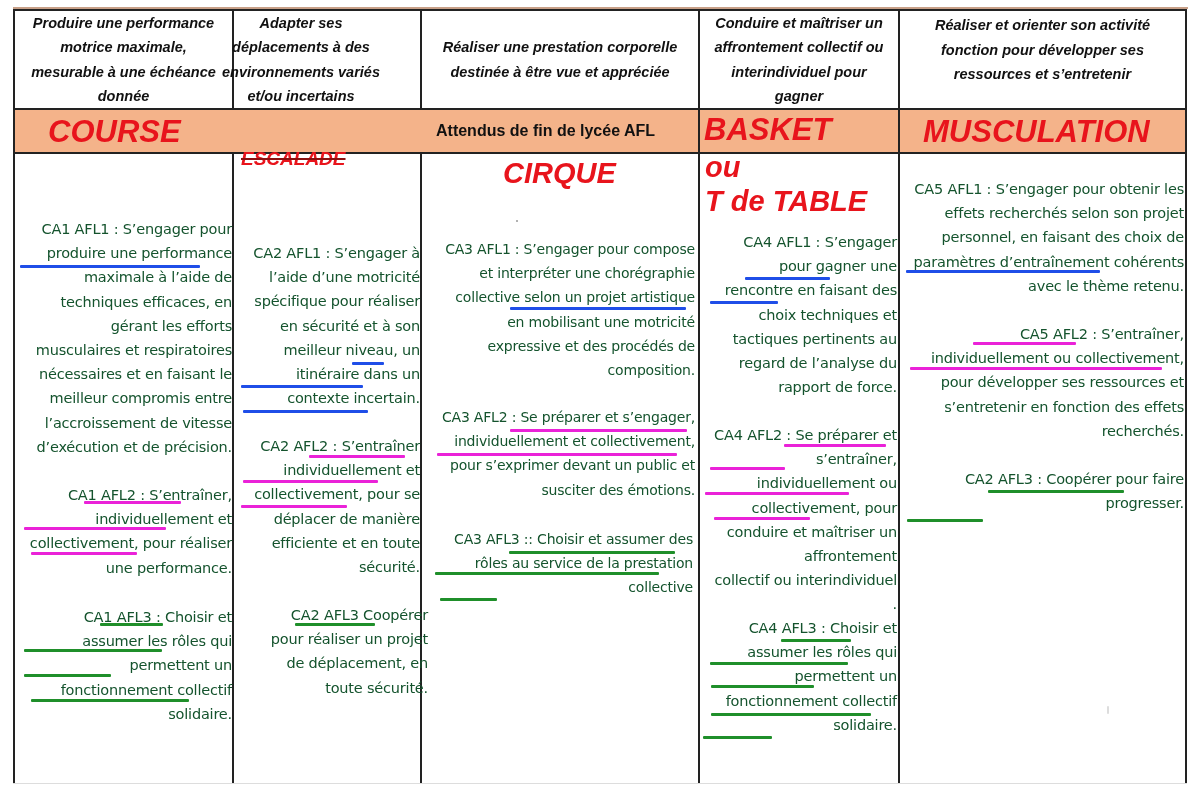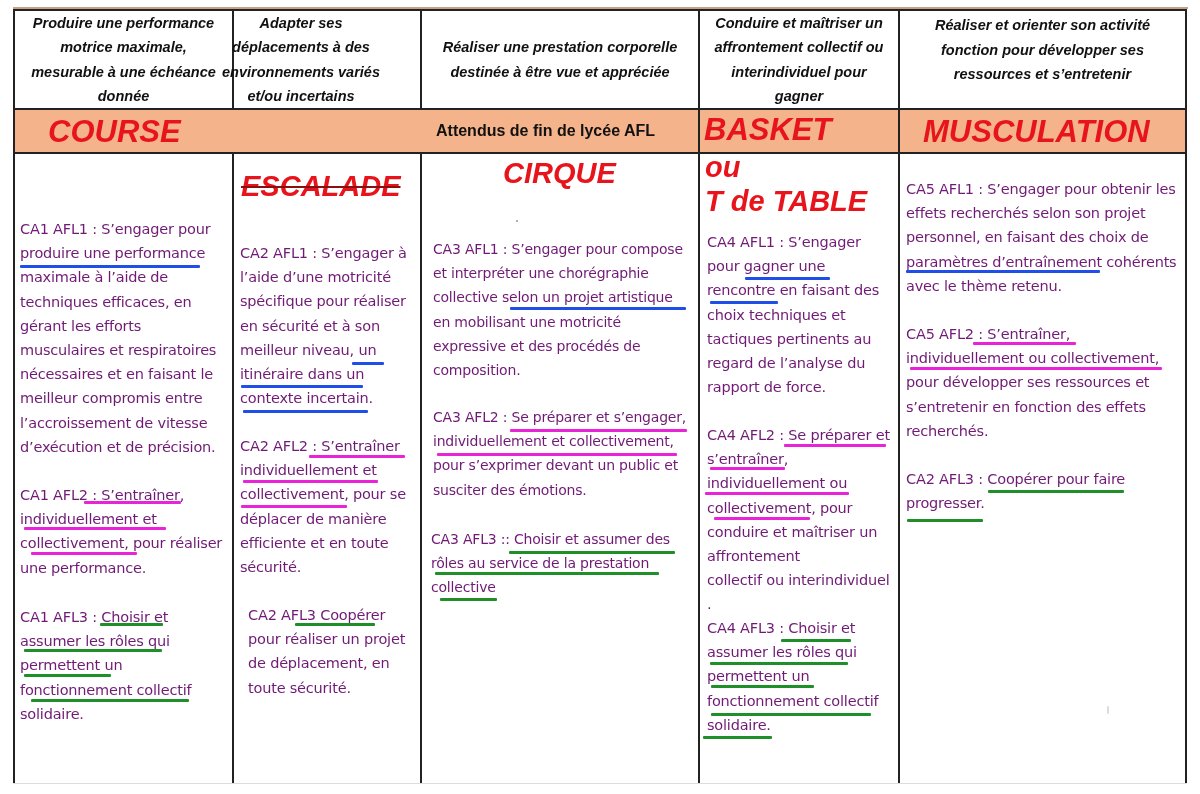--- a/index.html
+++ b/index.html
@@ -8,21 +8,21 @@
   .table{position:absolute;left:13px;top:9px;width:1174px;height:775px;}
   .col-border{position:absolute;top:0;width:2px;height:775px;background:#222;}
   .hrow{position:absolute;left:0;width:1174px;height:2px;background:#222;}
   .bottomline{position:absolute;left:13px;top:783px;width:1174px;height:1px;background:#ddd;}
   .hcell{position:absolute;top:2px;height:97px;display:flex;align-items:center;justify-content:center;text-align:center;
     font-style:italic;font-weight:bold;font-size:14.5px;line-height:24.5px;color:#111;font-family:"Liberation Sans","DejaVu Sans",sans-serif;}
   .band{position:absolute;left:0;top:101px;width:1174px;height:42px;background:#f4b38a;}
   .activity{position:absolute;color:#e8141c;font-style:italic;font-weight:bold;font-family:Liberation Sans, sans-serif;white-space:nowrap;}
   .band-label{position:absolute;top:112px;font-weight:bold;font-size:16px;color:#111;white-space:nowrap;font-family:"Liberation Sans","DejaVu Sans",sans-serif;}
   .strike{text-decoration:line-through;text-decoration-color:#8a1010;text-decoration-thickness:2px;}
-  .body-text{position:absolute;font-size:14.5px;line-height:24.2px;color:#701a75;font-family:"DejaVu Sans","Liberation Sans",sans-serif;letter-spacing:-0.2px;}
+  .body-text{position:absolute;font-size:14.5px;line-height:24.2px;color:#14532d;font-family:"DejaVu Sans","Liberation Sans",sans-serif;letter-spacing:-0.2px;text-align:right;}
   .ul{position:absolute;height:3px;border-radius:1px;}
   .blue{background:#1f4ee8;}
   .pink{background:#ea22d8;}
   .green{background:#1f8f2a;}
   .dot{position:absolute;width:2px;height:2px;background:#999;border-radius:1px;}
 </style>
 </head>
 <body>
 
 <div class="topline"></div>
@@ -85,21 +85,21 @@
       <div>ressources et s’entretenir</div>
     </div>
   </div>
 </div>
 
 <div class="activity" style="left:48px;top:113px;font-size:31px;line-height:38px">COURSE</div>
 <div class="band-label" style="left:436px;top:122px">Attendus de fin de lycée AFL</div>
 <div class="activity" style="left:704px;top:111px;font-size:31px;line-height:38px">BASKET</div>
 <div class="activity" style="left:923px;top:113px;font-size:31px;line-height:38px">MUSCULATION</div>
 
-<div class="activity strike" style="left:241px;top:168px;font-size:29px;line-height:36px">ESCALADE</div>
+<div class="activity strike" style="left:241px;top:141px;font-size:19px;line-height:36px">ESCALADE</div>
 <div class="activity" style="left:503px;top:155px;font-size:29px;line-height:36px">CIRQUE</div>
 <div class="activity" style="left:705px;top:151px;font-size:29px;line-height:32px">ou</div>
 <div class="activity" style="left:705px;top:183px;font-size:29px;line-height:36px">T de TABLE</div>
 
 <div class="dot" style="left:516px;top:220px"></div>
 <div class="dot" style="left:1107px;top:706px;height:8px;width:2px;background:#ddd"></div>
 
 <div class="body-text" style="left:20px;top:217px;width:212px">
   <div>CA1 AFL1 : S’engager pour</div>
   <div>produire une performance</div>

